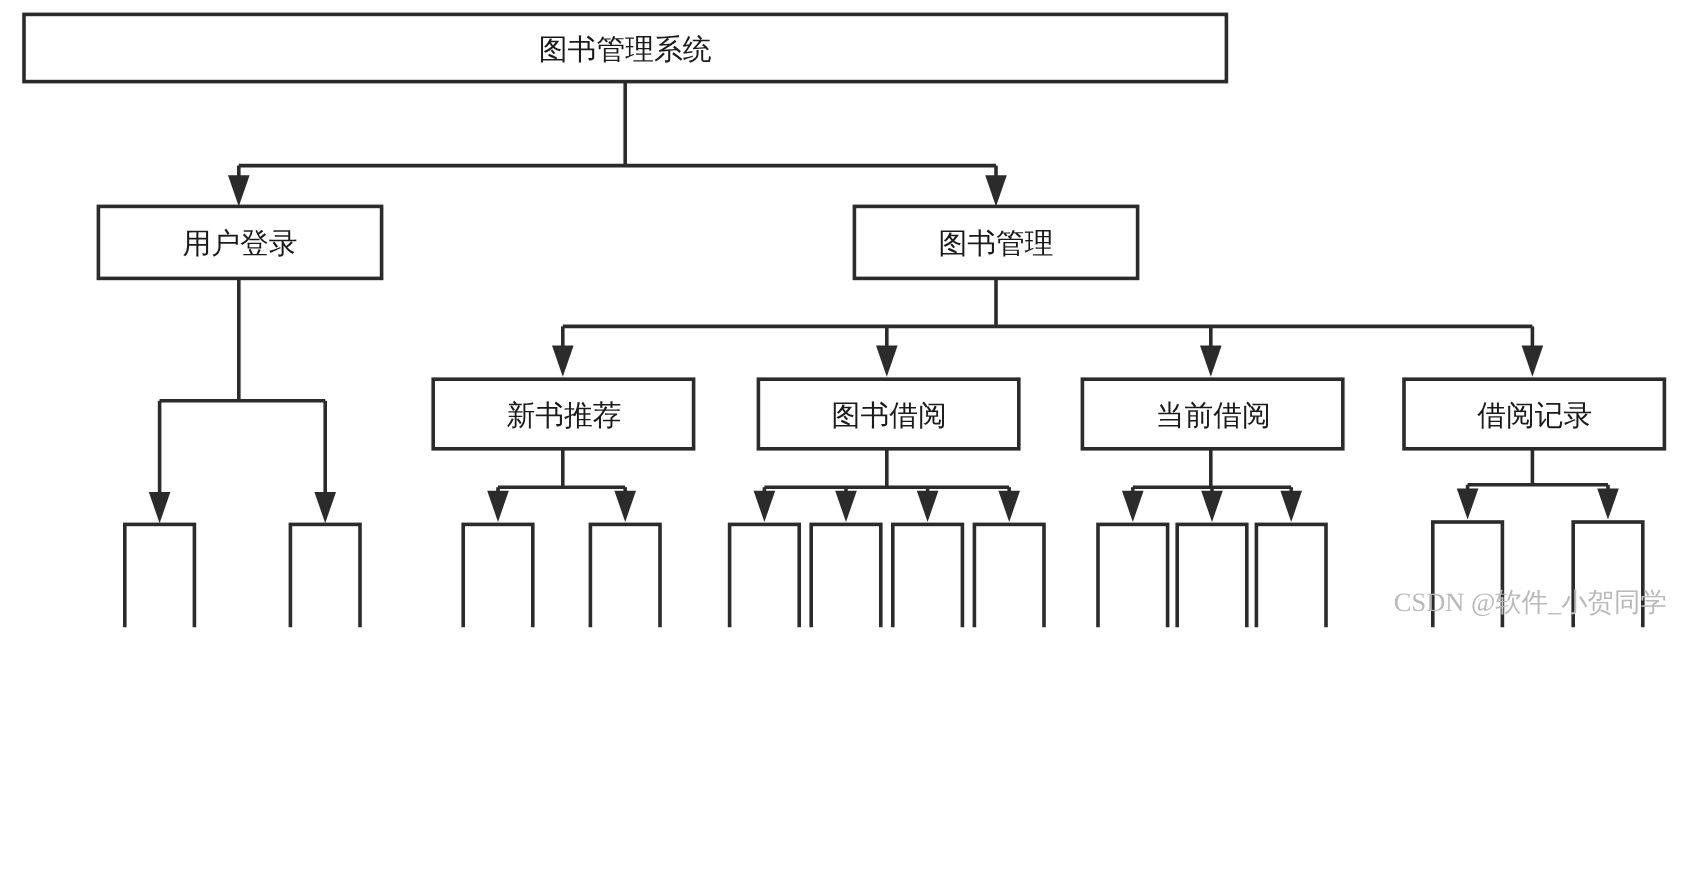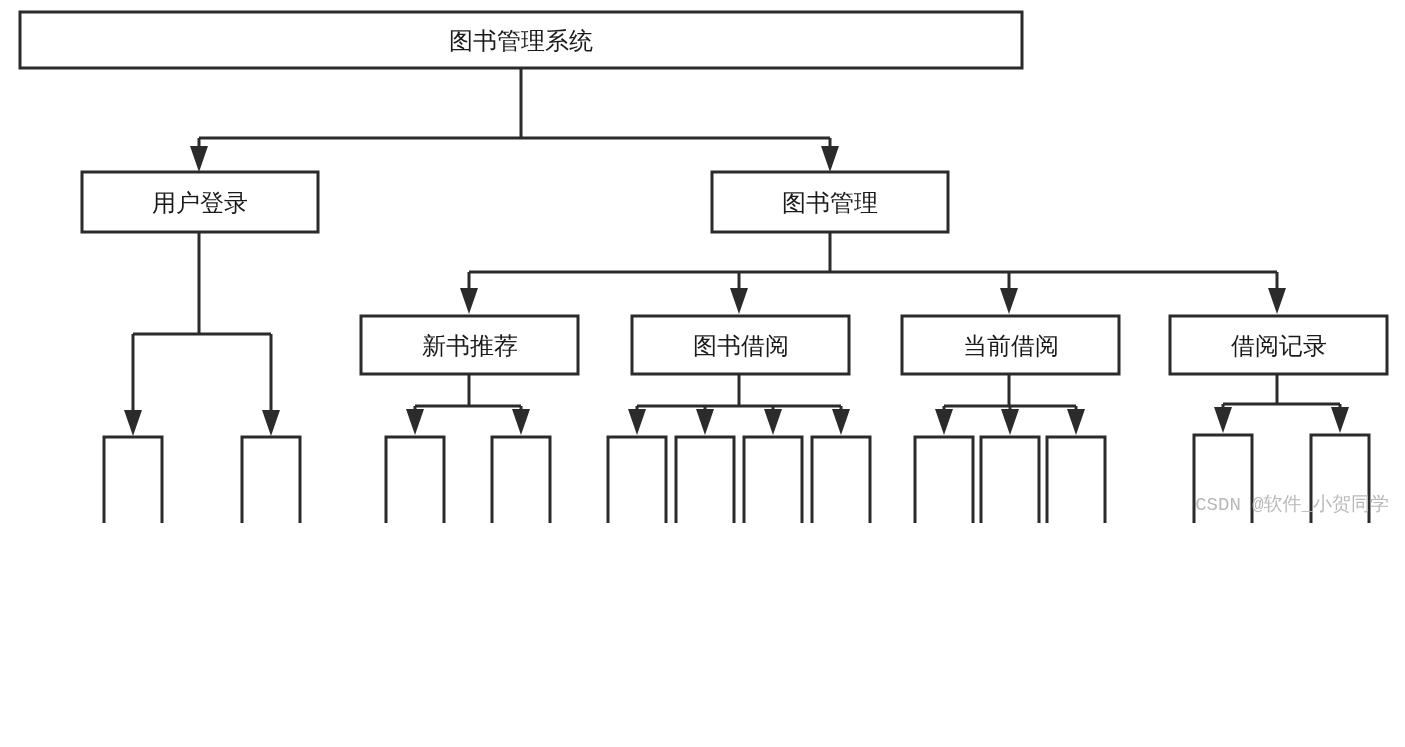--- a/index.html
+++ b/index.html
@@ -51,22 +51,22 @@
     fill: #1a1a1a;
     writing-mode: vertical-rl;
     text-orientation: upright;
     text-anchor: middle;
     letter-spacing: 6px;
   }
   .watermark {
     position: absolute;
     right: 16px;
     bottom: 6px;
-    font-family: Liberation Mono, monospace;
-    font-size: 19px;
+    font-family: Liberation Serif, serif;
+    font-size: 22px;
     color: #b9b9b9;
     white-space: nowrap;
     pointer-events: none;
   }
 </style>
 </head>
 <body>
 
 <div id="canvas-wrap">
 

